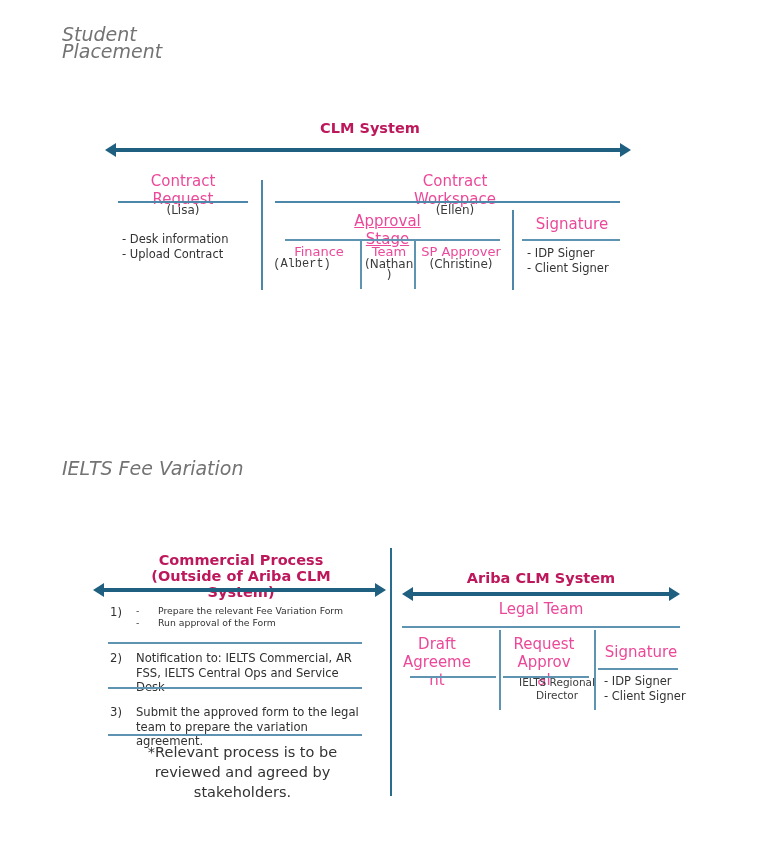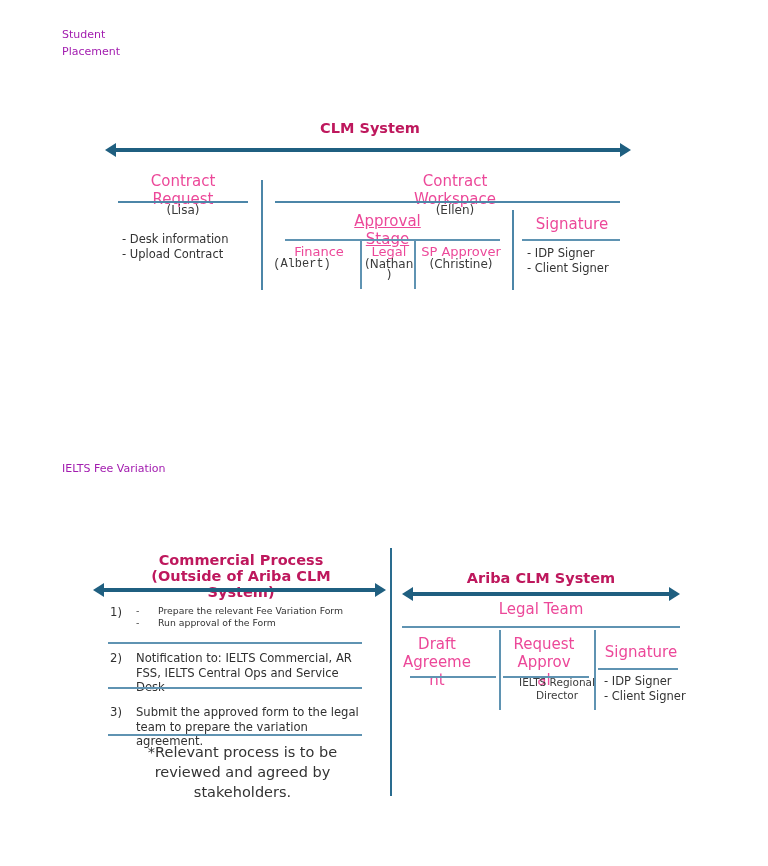--- a/index.html
+++ b/index.html
@@ -12,24 +12,25 @@
     height: 866px;
     position: relative;
     font-family: "DejaVu Sans", "Liberation Sans", sans-serif;
     color: #2b2b2b;
     overflow: hidden;
   }
   .abs { position: absolute; }
 
   
   .plain-label {
-    font-size: 11px;
+    font-size: 19px;
     line-height: 17px;
-    color: #a21caf;
+    color: #737373;
     white-space: pre-line;
+    font-style: italic;
   }
 
   
   .arrow-wrap { position: absolute; height: 16px; }
   .arrow-line {
     position: absolute;
     left: 9px; right: 9px; top: 6px;
     height: 4px;
     background: #1f5f80;
   }
@@ -148,21 +149,21 @@
 
 <div class="col-head" style="left:330px; top:212px; width:115px; white-space:pre-line;text-decoration:underline;">Approval
 Stage</div>
 <div class="hrule thin" style="left:285px; top:239px; width:215px;"></div>
 
 <div class="col-head small" style="left:283px; top:244px; width:72px;">Finance</div>
 <div class="sub-name" style="left:266px; top:259px; width:72px;font-family:Liberation Mono, monospace;">(Albert)</div>
 
 <div class="vrule thin" style="left:360px; top:241px; height:48px; width:1.6px; background:#5f93b2;"></div>
 
-<div class="col-head small" style="left:365px; top:244px; width:48px;">Legal</div>
+<div class="col-head small" style="left:365px; top:244px; width:48px;">Team</div>
 <div class="sub-name" style="left:365px; top:259px; width:48px; white-space:pre-line;">(Nathan
 )</div>
 
 <div class="vrule thin" style="left:414px; top:241px; height:48px; width:1.6px; background:#5f93b2;"></div>
 
 <div class="col-head small" style="left:418px; top:244px; width:86px;">SP Approver</div>
 <div class="sub-name" style="left:418px; top:259px; width:86px;">(Christine)</div>
 
 <div class="vrule" style="left:512px; top:210px; height:80px;"></div>
 

